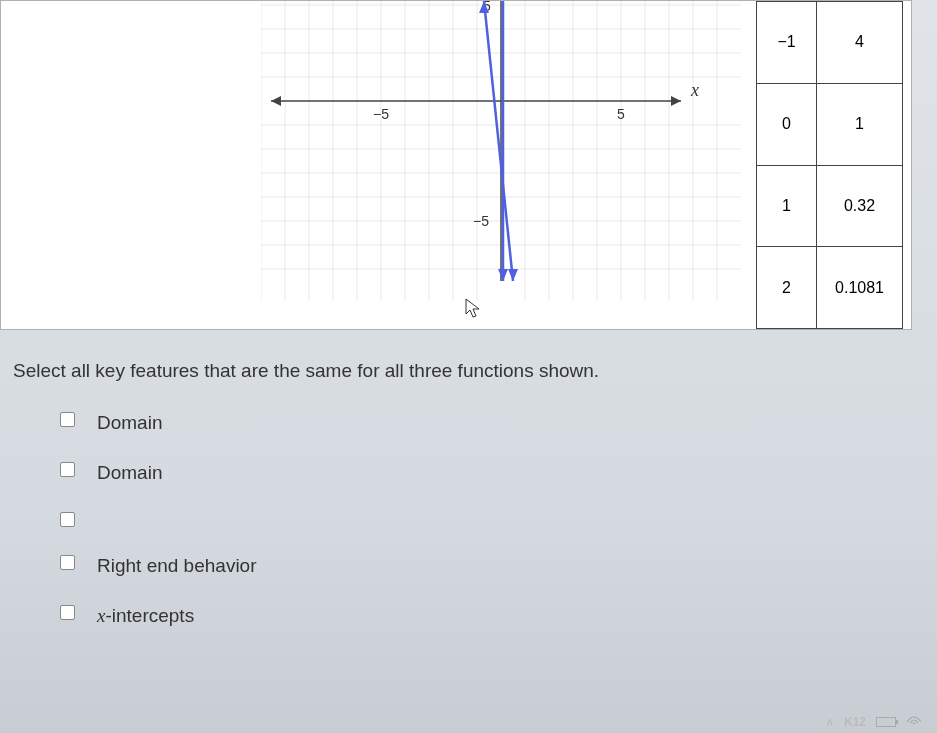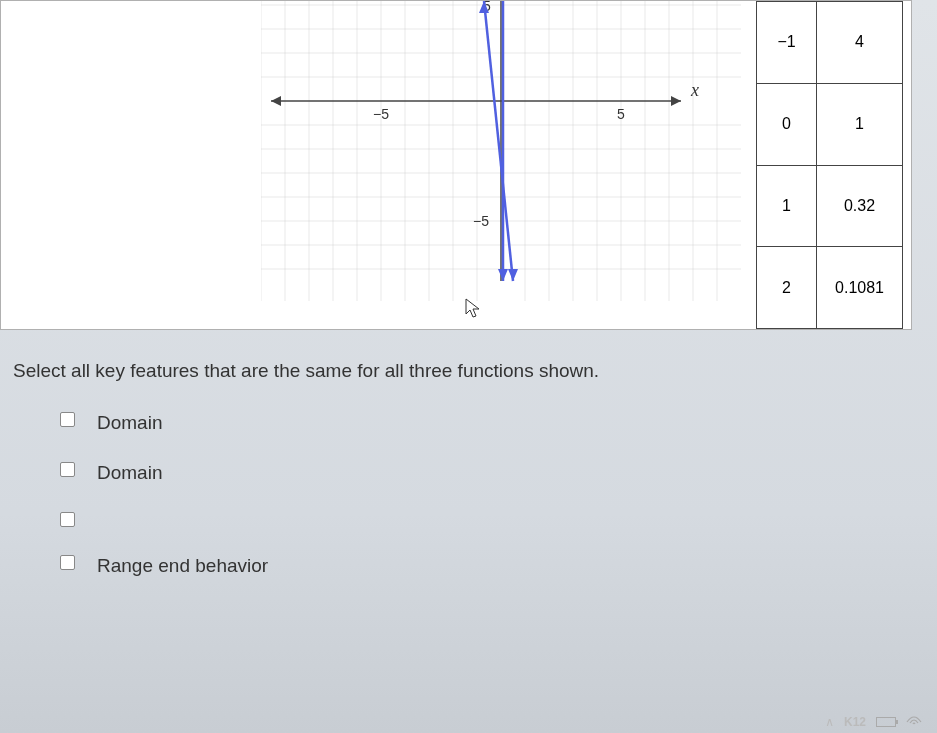--- a/index.html
+++ b/index.html
@@ -221,21 +221,25 @@
   </div>
   <div class="option">
     <span class="checkbox"></span>
     <span>Domain</span>
   </div>
   <div class="option">
     <span class="checkbox"></span>
   </div>
   <div class="option">
     <span class="checkbox"></span>
-    <span>Range end behavior</span>
+    <span>Right end behavior</span>
+  </div>
+  <div class="option">
+    <span class="checkbox"></span>
+    <span><span class="ital">x</span><span>-intercepts</span></span>
   </div>
 </div>
 
 <div class="taskbar">
   <span>∧</span>
   <span style="font-weight:bold;">K12</span>
   <span class="battery"><span class="battery-fill"></span></span>
   <span>
     <svg width="16" height="12">
         <path d="M1,8 Q8,-2 15,8 M4,9 Q8,3 12,9 M7,10 Q8,8 9,10" stroke="#aaa" fill="none" stroke-width="1.2"></path>

